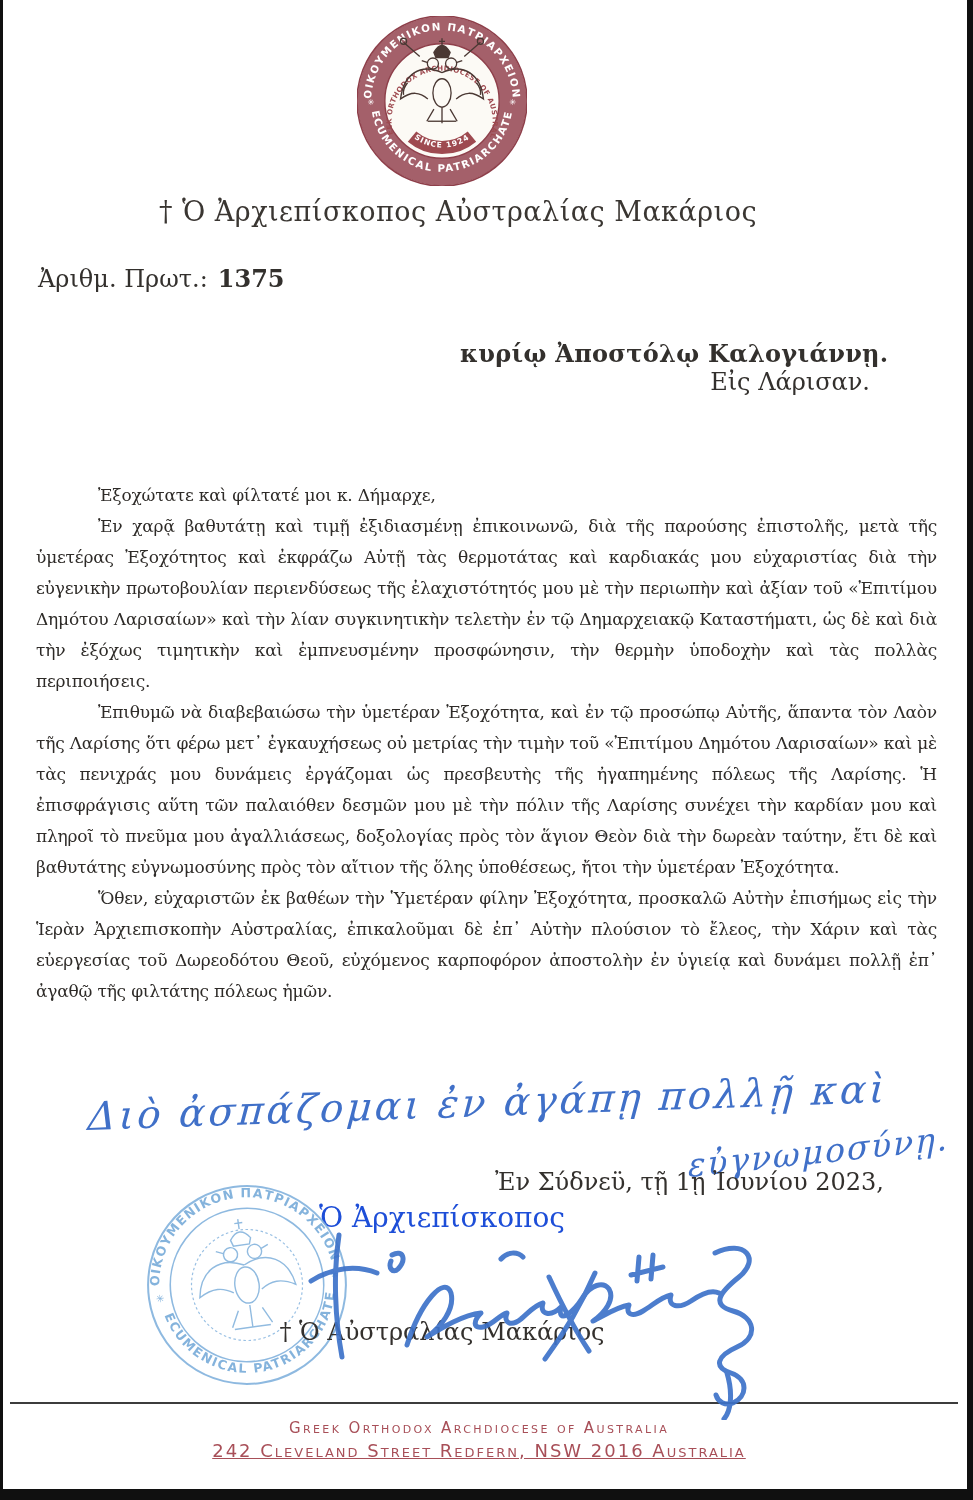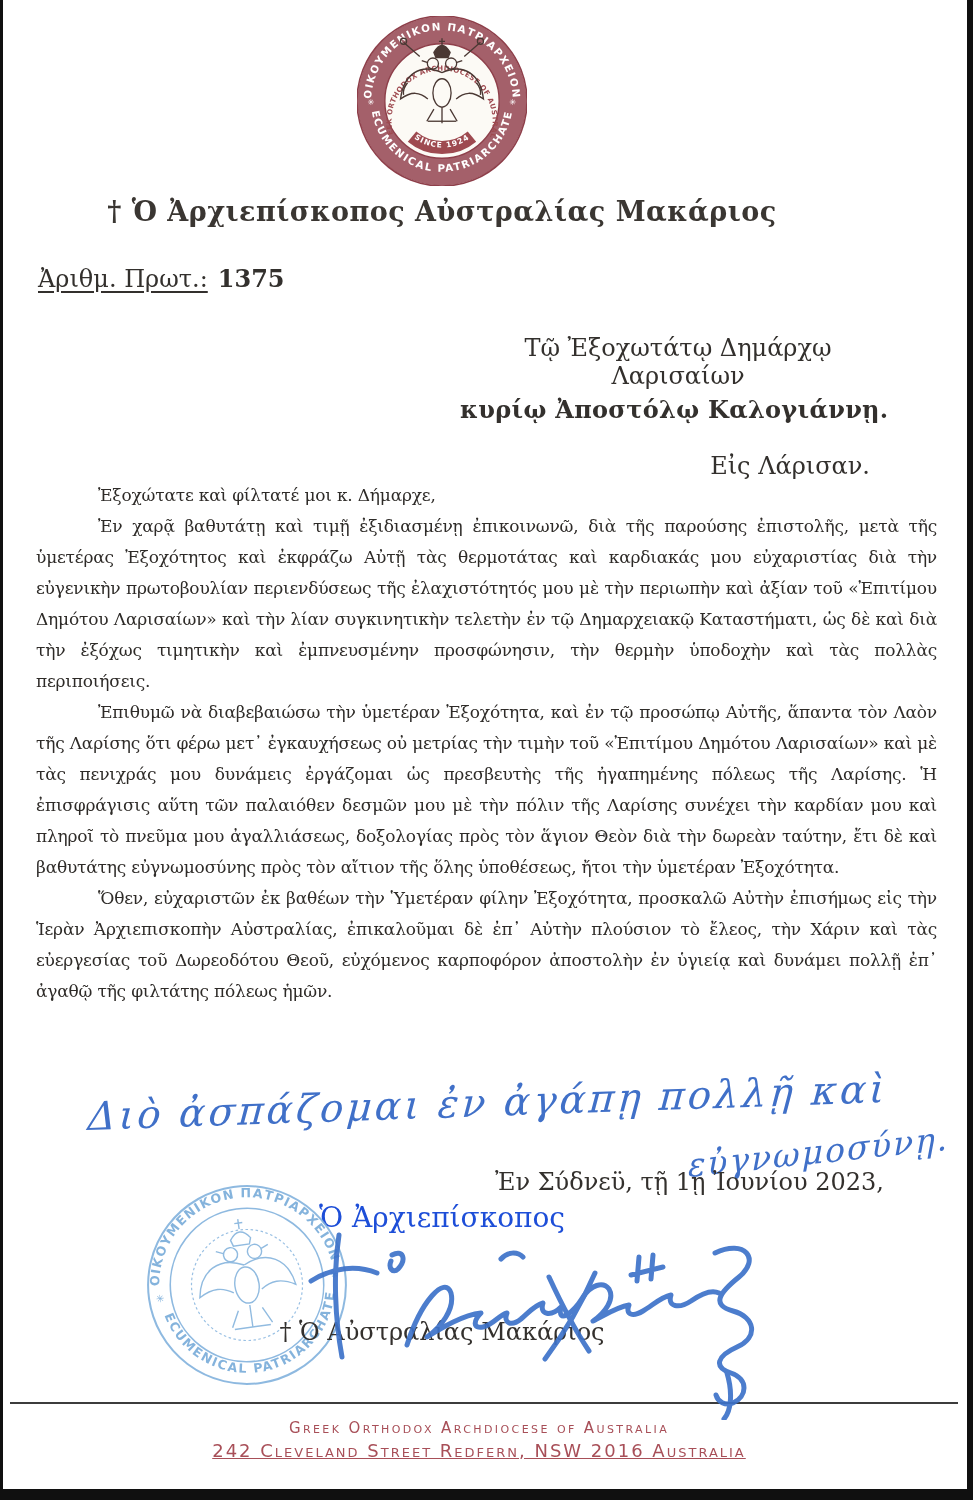--- a/index.html
+++ b/index.html
@@ -9,31 +9,31 @@
     font-family:"DejaVu Serif", serif;color:#2e2b28;
   }
   .scan-edge{position:absolute;background:#101010;}
   .edge-left{left:0;top:0;width:3px;height:1500px;}
   .edge-right{right:0;top:0;width:6px;height:1500px;}
   .edge-bottom{left:0;bottom:0;width:973px;height:11px;}
 
   .seal-svg{position:absolute;left:357px;top:16px;width:170px;height:170px;}
 
   .letter-title{
-    position:absolute;top:196px;left:0;width:884px;text-align:center;
-    font-size:27px;color:#3a3632;letter-spacing:.5px;font-weight:bold;
+    position:absolute;top:196px;left:16px;width:884px;text-align:center;
+    font-size:27px;color:#3a3632;letter-spacing:.5px;
   }
   .protocol{position:absolute;left:38px;top:264px;font-size:24px;color:#33302d;}
-  .protocol .lbl{text-decoration:underline;text-underline-offset:4px;}
+  .protocol .lbl{text-underline-offset:4px;}
   .protocol .num{font-weight:bold;margin-left:10px;}
 
   .recipient{position:absolute;left:460px;top:334px;width:436px;font-size:24px;color:#33302d;}
   .recipient .r1{text-align:center;}
   .recipient .r2{font-weight:bold;margin-top:5px;letter-spacing:.3px;}
-  .recipient .loc{text-align:right;padding-right:26px;margin-top:28px;}
+  .recipient .loc{text-align:right;padding-right:26px;}
 
   .letter-body{
     position:absolute;left:36px;top:480px;width:901px;
     font-size:17px;line-height:31px;text-align:justify;color:#2e2b28;
     letter-spacing:-0.2px;
   }
   .letter-body p{margin:0;text-indent:62px;}
 
   .hand-note{
     position:absolute;font-style:italic;color:#4070c8;white-space:nowrap;
@@ -110,21 +110,20 @@
     </g>
   </svg>
 
   <div class="letter-title">† Ὁ Ἀρχιεπίσκοπος Αὐστραλίας Μακάριος</div>
 
   <div class="protocol">
     <span class="lbl">Ἀριθμ. Πρωτ.:</span><span class="num">1375</span>
   </div>
 
   <div class="recipient">
-    <div class="r1">Τῷ Ἐξοχωτάτῳ Δημάρχῳ Λαρισαίων</div>
     <div class="r2">κυρίῳ Ἀποστόλῳ Καλογιάννῃ.</div>
     <div class="loc">Εἰς Λάρισαν.</div>
   </div>
 
   <div class="letter-body">
     <p>Ἐξοχώτατε καὶ φίλτατέ μοι κ. Δήμαρχε,</p>
     <p>Ἐν χαρᾷ βαθυτάτῃ καὶ τιμῇ ἐξιδιασμένῃ ἐπικοινωνῶ, διὰ τῆς παρούσης ἐπιστολῆς, μετὰ τῆς ὑμετέρας Ἐξοχότητος καὶ ἐκφράζω Αὐτῇ τὰς θερμοτάτας καὶ καρδιακάς μου εὐχαριστίας διὰ τὴν εὐγενικὴν πρωτοβουλίαν περιενδύσεως τῆς ἐλαχιστότητός μου μὲ τὴν περιωπὴν καὶ ἀξίαν τοῦ «Ἐπιτίμου Δημότου Λαρισαίων» καὶ τὴν λίαν συγκινητικὴν τελετὴν ἐν τῷ Δημαρχειακῷ Καταστήματι, ὡς δὲ καὶ διὰ τὴν ἐξόχως τιμητικὴν καὶ ἐμπνευσμένην προσφώνησιν, τὴν θερμὴν ὑποδοχὴν καὶ τὰς πολλὰς περιποιήσεις.</p>
     <p>Ἐπιθυμῶ νὰ διαβεβαιώσω τὴν ὑμετέραν Ἐξοχότητα, καὶ ἐν τῷ προσώπῳ Αὐτῆς, ἅπαντα τὸν Λαὸν τῆς Λαρίσης ὅτι φέρω μετ᾽ ἐγκαυχήσεως οὐ μετρίας τὴν τιμὴν τοῦ «Ἐπιτίμου Δημότου Λαρισαίων» καὶ μὲ τὰς πενιχράς μου δυνάμεις ἐργάζομαι ὡς πρεσβευτὴς τῆς ἠγαπημένης πόλεως τῆς Λαρίσης. Ἡ ἐπισφράγισις αὕτη τῶν παλαιόθεν δεσμῶν μου μὲ τὴν πόλιν τῆς Λαρίσης συνέχει τὴν καρδίαν μου καὶ πληροῖ τὸ πνεῦμα μου ἀγαλλιάσεως, δοξολογίας πρὸς τὸν ἅγιον Θεὸν διὰ τὴν δωρεὰν ταύτην, ἔτι δὲ καὶ βαθυτάτης εὐγνωμοσύνης πρὸς τὸν αἴτιον τῆς ὅλης ὑποθέσεως, ἤτοι τὴν ὑμετέραν Ἐξοχότητα.</p>
     <p>Ὅθεν, εὐχαριστῶν ἐκ βαθέων τὴν Ὑμετέραν φίλην Ἐξοχότητα, προσκαλῶ Αὐτὴν ἐπισήμως εἰς τὴν Ἱερὰν Ἀρχιεπισκοπὴν Αὐστραλίας, ἐπικαλοῦμαι δὲ ἐπ᾽ Αὐτὴν πλούσιον τὸ ἔλεος, τὴν Χάριν καὶ τὰς εὐεργεσίας τοῦ Δωρεοδότου Θεοῦ, εὐχόμενος καρποφόρον ἀποστολὴν ἐν ὑγιείᾳ καὶ δυνάμει πολλῇ ἐπ᾽ ἀγαθῷ τῆς φιλτάτης πόλεως ἡμῶν.</p>
   </div>

